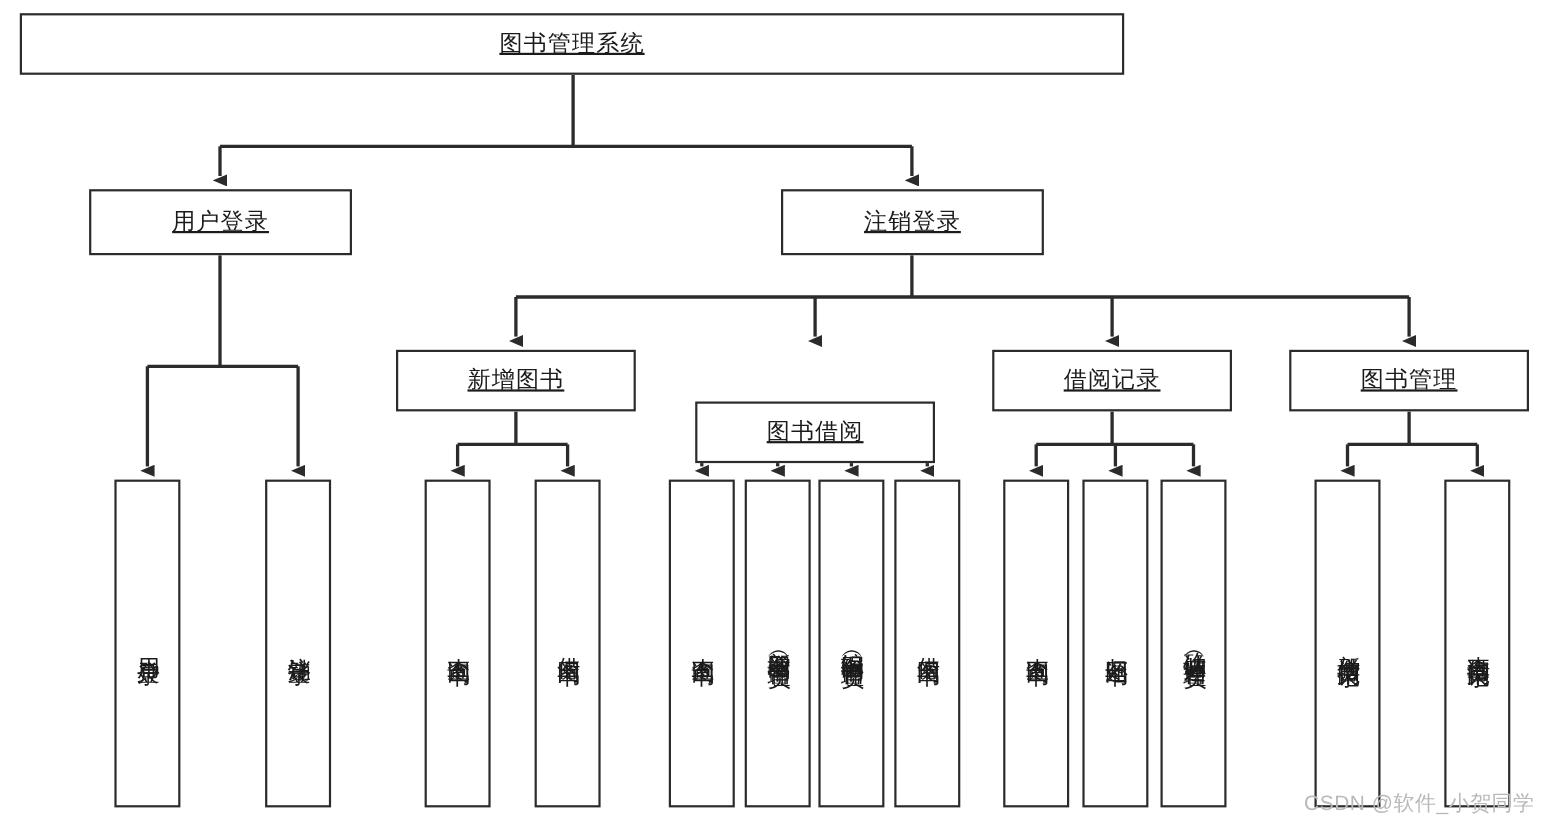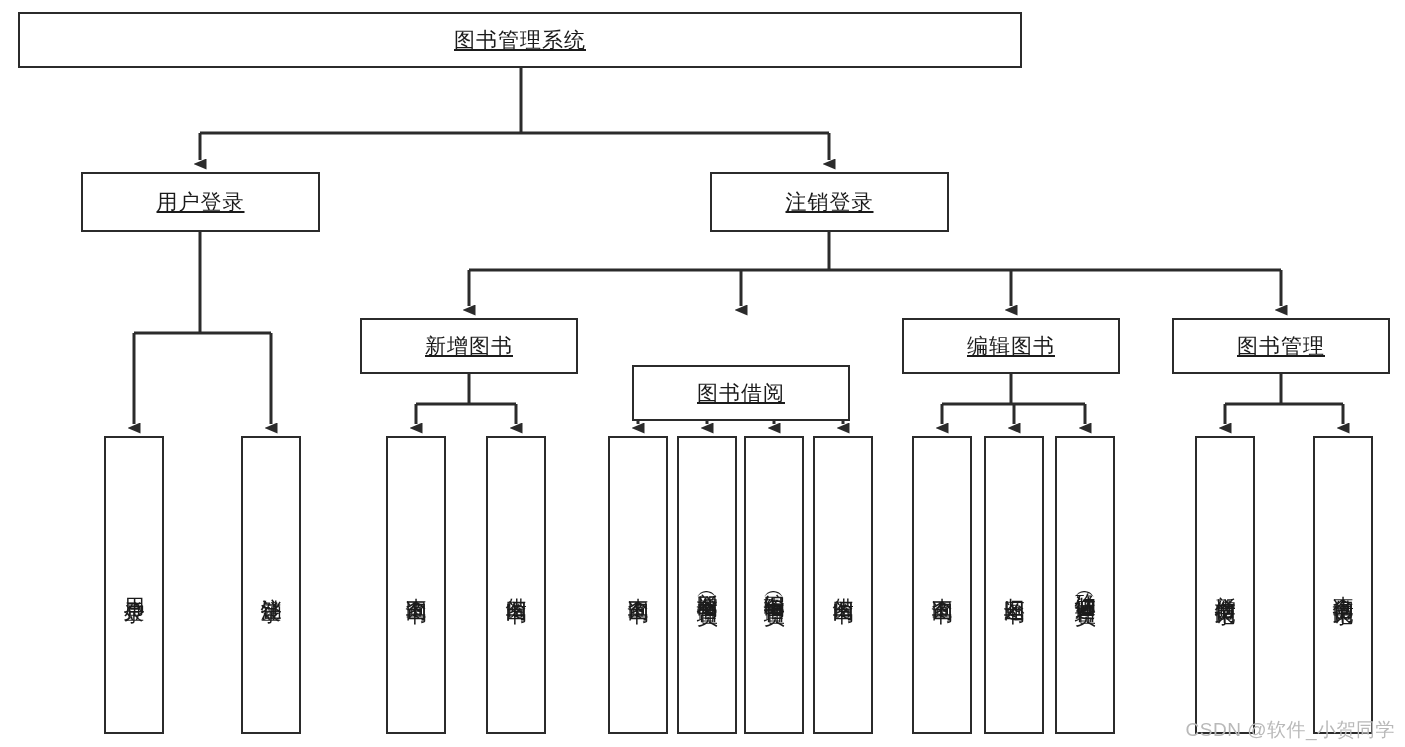--- a/index.html
+++ b/index.html
@@ -144,21 +144,21 @@
       <div class="node-box" style="left: 710px; top: 172px; width: 239px; height: 60px;">
         <span class="node-label-h">注销登录</span>
       </div>
       <div class="node-box" style="left: 360px; top: 318px; width: 218px; height: 56px;">
         <span class="node-label-h">新增图书</span>
       </div>
       <div class="node-box" style="left: 632px; top: 318px; width: 218px; height: 56px; margin-top: 47px;">
         <span class="node-label-h">图书借阅</span>
       </div>
       <div class="node-box" style="left: 902px; top: 318px; width: 218px; height: 56px;">
-        <span class="node-label-h">编辑图书</span>
+        <span class="node-label-h">借阅记录</span>
       </div>
       <div class="node-box" style="left: 1172px; top: 318px; width: 218px; height: 56px;">
         <span class="node-label-h">图书管理</span>
       </div>
       <div class="node-box" style="left: 104px; top: 436px; width: 60px; height: 298px;">
         <span class="node-label-v">用户登录</span>
       </div>
       <div class="node-box" style="left: 241px; top: 436px; width: 60px; height: 298px;">
         <span class="node-label-v">注销登录</span>
       </div>

